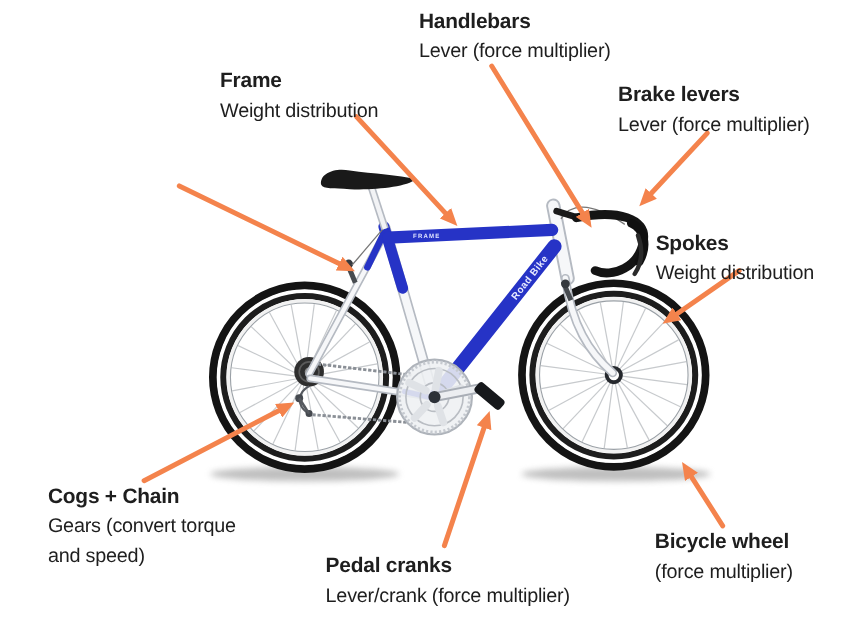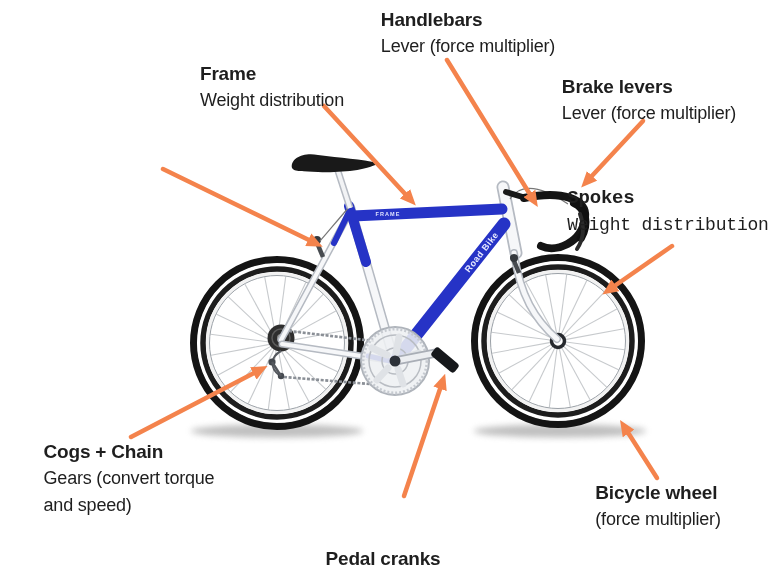--- a/index.html
+++ b/index.html
@@ -208,33 +208,34 @@
     <div class="t">Frame</div>
     <div class="s">Weight distribution</div>
   </div>
 
   <div class="label" style="left:649px;top:73px;">
     <div class="t">Brake levers</div>
     <div class="s">Lever (force multiplier)</div>
   </div>
 
 
-  <div class="label" style="left:668px;top:185px;font-family:Liberation Mono, monospace;">
+  <div class="label" style="left:668px;top:208px;">
     <div class="t">Spokes</div>
     <div class="s">Weight distribution</div>
   </div>
 
   <div class="label" style="left:129px;top:438px;">
     <div class="t">Cogs + Chain</div>
     <div class="s">Gears (convert torque</div>
     <div class="s">and speed)</div>
   </div>
 
-  <div class="label" style="left:383px;top:501px;margin-top:44px;">
+  <div class="label" style="left:407px;top:501px;">
     <div class="t">Pedal cranks</div>
+    <div class="s">Lever/crank (force multiplier)</div>
   </div>
 
   <div class="label" style="left:658px;top:479px;">
     <div class="t">Bicycle wheel</div>
     <div class="s">(force multiplier)</div>
   </div>
 
 </div>
 
 </body></html>

